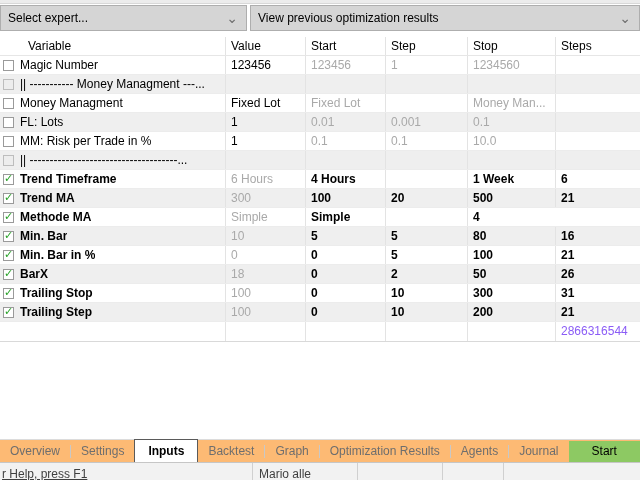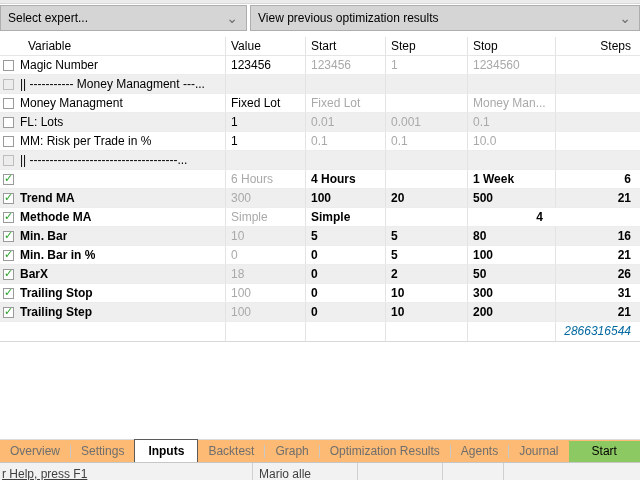--- a/index.html
+++ b/index.html
@@ -24,34 +24,34 @@
   .table { position:absolute; top:37px; left:0; width:640px; border-bottom:1px solid #d9d9d9; }
   .thead, .row { display:flex; height:19px; }
   .thead { border-bottom:1px solid #e6e6e6; }
   .row { border-bottom:1px solid #ececec; }
   .row:last-child { border-bottom:none; }
   .row:nth-child(even) { background:#efefef; }
   .cell { height:100%; padding:2px 0 0 5px; border-right:1px solid #e3e3e3;
     overflow:hidden; white-space:nowrap; }
   .c0 { width:226px; display:flex; align-items:center; padding:0 0 0 3px; }
   .c1 { width:80px; } .c2 { width:80px; } .c3 { width:82px; } .c4 { width:88px; }
-  .c5 { width:84px; border-right:none; text-align:right; padding-right:9px; }
+  .c5 { width:84px; border-right:none; text-align:left; padding-right:9px; }
   .thead .c0 { padding-left:28px; }
   .thead .cell { color:#000; }
   .checkbox { width:11px; height:11px; border:1px solid #9a9a9a; background:#fff;
     margin-right:6px; display:flex; align-items:center; justify-content:center; flex:none; }
   .checkbox.disabled { background:#ededed; border-color:#bdbdbd; }
   .check-glyph { font-size:11px; font-weight:bold; line-height:1; margin-top:-1px; }
   .var-label { overflow:hidden; white-space:nowrap; }
   .row.plain .k-start, .row.plain .k-step, .row.plain .k-stop { color:#a9a9a9; }
   .row.active .var-label { font-weight:bold; }
   .row.active .k-value { color:#a9a9a9; }
   .row.active .k-start, .row.active .k-step,
   .row.active .k-stop, .row.active .k-steps { font-weight:bold; }
-  .row.total .k-steps { color:#0369a1; font-weight:normal;font-style:italic; }
+  .row.total .k-steps { color:#8b5cf6; font-weight:normal; }
   
   .tabbar { position:absolute; top:439px; left:0; width:640px; height:23px;
     background:#fdba74; border-top:1px solid #dcdcdc; display:flex; align-items:center; }
   .tab { color:#6e6e6e; padding:0 10px; line-height:22px; height:22px; cursor:default;
     white-space:nowrap; }
   .tab.active { background:#fff; color:#000; font-weight:bold;
     border:1px solid #5a5a5a; border-bottom:none; height:23px; margin-top:-1px;
     padding:0 13px; line-height:23px; }
   .tab-divider { width:1px; height:13px; background:#c8c8c8; flex:none; }
   .start-btn { margin-left:auto; width:75px; height:21px; line-height:21px;
@@ -156,20 +156,21 @@
           <div class="cell c2 k-start"></div>
           <div class="cell c3 k-step"></div>
           <div class="cell c4 k-stop"></div>
           <div class="cell c5 k-steps"></div>
         </div>
         <div class="row active">
           <div class="cell c0">
             <span class="checkbox checked">
               <span class="check-glyph" style="color: rgb(40, 162, 40);">✓</span>
             </span>
+            <span class="var-label">Trend Timeframe</span>
           </div>
           <div class="cell c1 k-value">6 Hours</div>
           <div class="cell c2 k-start">4 Hours</div>
           <div class="cell c3 k-step"></div>
           <div class="cell c4 k-stop">1 Week</div>
           <div class="cell c5 k-steps">6</div>
         </div>
         <div class="row active">
           <div class="cell c0">
             <span class="checkbox checked">

